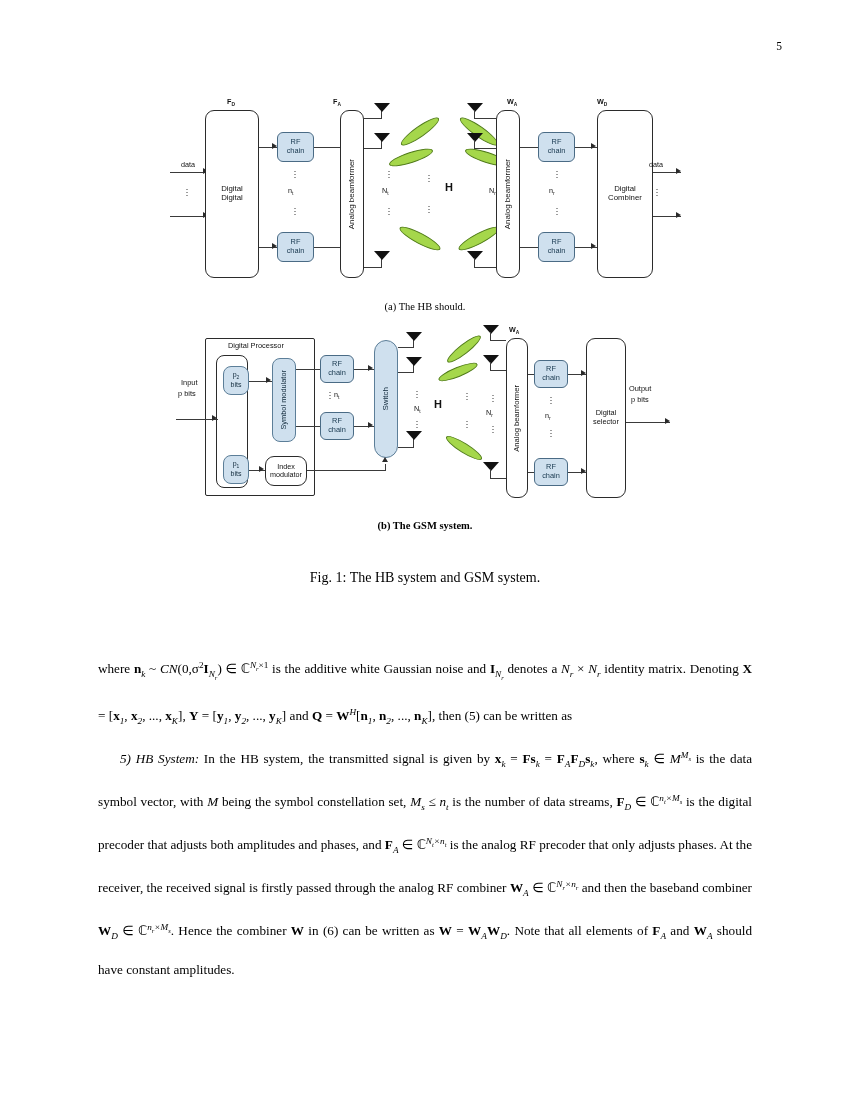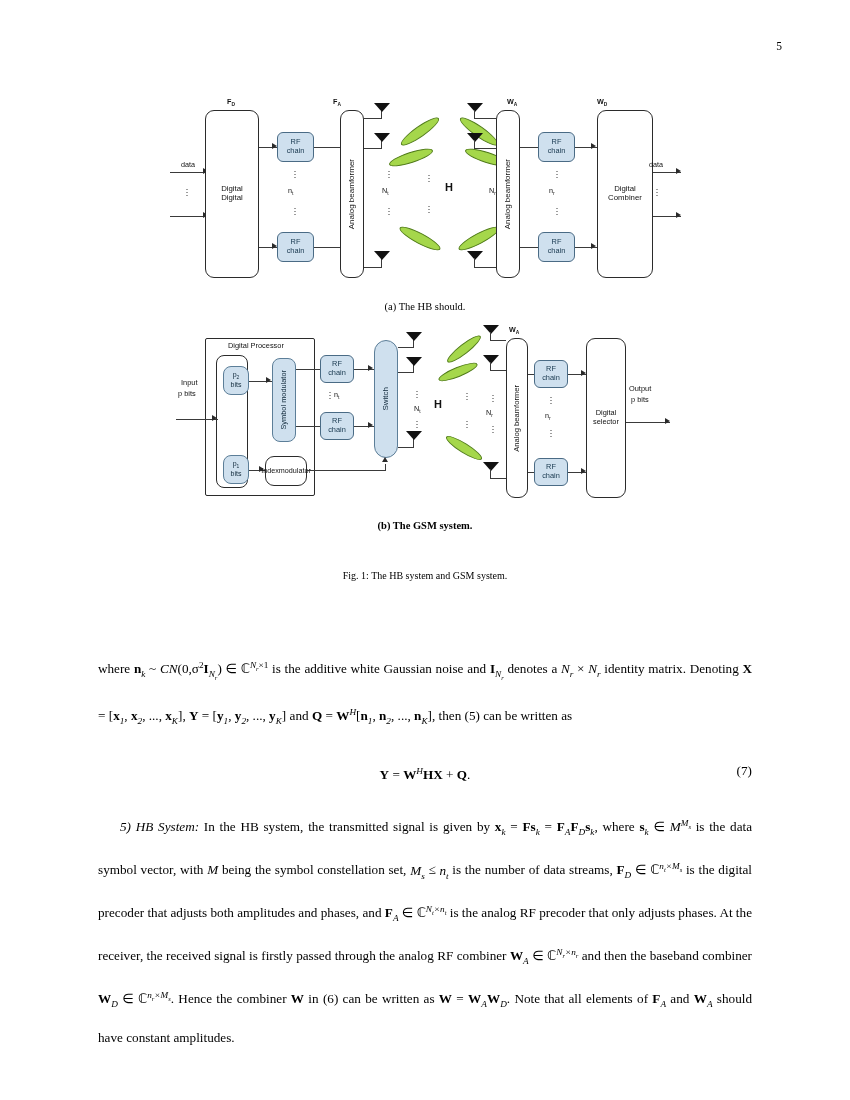--- a/index.html
+++ b/index.html
@@ -123,21 +123,21 @@
     text-align: center;
     font-family: "Liberation Serif", serif;
     font-size: 10.5px;
     color: #000;
   }
   .figcaption {
     position: absolute;
     width: 850px;
     text-align: center;
     font-family: "Liberation Serif", serif;
-    font-size: 10px;
+    font-size: 14px;
     color: #000;
   }
 
   
   .body-text {
     position: absolute;
     left: 98px; top: 648px;
     width: 654px;
     font-family: "Liberation Serif", serif;
     font-size: 13.2px;
@@ -391,21 +391,21 @@
   <div class="ln h" style="left:249px; top:381px; width:23px;"></div>
   <div class="arrow" style="left:266px; top:377px;"></div>
 
   <div class="ln h" style="left:249px; top:470px; width:16px;"></div>
   <div class="arrow" style="left:259px; top:466px;"></div>
 
   <div class="box blue" style="left:272px; top:358px; width:24px; height:84px;">
     <span class="vert" style="font-size:7.4px;">Symbol modulator</span>
   </div>
 
-  <div class="box round thin nofill" style="left:265px; top:456px; width:42px; height:30px; flex-direction:row; background:#ffffff; font-size:7.2px;">
+  <div class="box round thin nofill" style="left:265px; top:456px; width:42px; height:30px; flex-direction:column; background:#ffffff; font-size:7.2px;">
     <span>Index</span>
     <span>modulator</span>
   </div>
 
   <div class="ln h" style="left:296px; top:369px; width:24px;"></div>
   <div class="ln h" style="left:296px; top:426px; width:24px;"></div>
 
   <div class="box rf" style="left:320px; top:355px; width:34px; height:28px; flex-direction:column;">
     <span>RF</span>
     <span>chain</span>
@@ -567,22 +567,18 @@
 </div>
 
 <div class="figcaption" style="top:570px;">Fig. 1: The HB system and GSM system.</div>
 
 <div class="body-text">
 
   <p>
     where <span class="mb">n</span><sub class="mi">k</sub> ~ <span class="cal">CN</span>(0,σ<sup>2</sup><span class="mb">I</span><sub class="mi">N<sub>r</sub></sub>) ∈ <span class="bbC">ℂ</span><sup><span class="mi">N<sub>r</sub></span>×1</sup> is the additive white Gaussian noise and <span class="mb">I</span><sub class="mi">N<sub>r</sub></sub> denotes a <span class="mi">N<sub>r</sub></span> × <span class="mi">N<sub>r</sub></span> identity matrix. Denoting <span class="mb">X</span> = [<span class="mb">x</span><sub class="mi">1</sub>, <span class="mb">x</span><sub class="mi">2</sub>, ..., <span class="mb">x</span><sub class="mi">K</sub>], <span class="mb">Y</span> = [<span class="mb">y</span><sub class="mi">1</sub>, <span class="mb">y</span><sub class="mi">2</sub>, ..., <span class="mb">y</span><sub class="mi">K</sub>] and <span class="mb">Q</span> = <span class="mb">W</span><sup class="mi">H</sup>[<span class="mb">n</span><sub class="mi">1</sub>, <span class="mb">n</span><sub class="mi">2</sub>, ..., <span class="mb">n</span><sub class="mi">K</sub>], then (5) can be written as
   </p>
 
-  <div class="eq-line">
-    <span><span class="mb">Y</span> = <span class="mb">W</span><sup class="mi">H</sup><span class="mb">HX</span> + <span class="mb">Q</span>.</span>
-    <span class="eq-num">(7)</span>
-  </div>
 
   <p class="para-indent">
     <span class="mi">5) HB System:</span>
     In the HB system, the transmitted signal is given by <span class="mb">x</span><sub class="mi">k</sub> = <span class="mb">Fs</span><sub class="mi">k</sub> = <span class="mb">F</span><sub class="mi">A</sub><span class="mb">F</span><sub class="mi">D</sub><span class="mb">s</span><sub class="mi">k</sub>, where <span class="mb">s</span><sub class="mi">k</sub> ∈ <span class="cal">M</span><sup class="mi">M<sub>s</sub></sup> is the data symbol vector, with <span class="cal">M</span> being the symbol constellation set, <span class="mi">M<sub>s</sub></span> ≤ <span class="mi">n<sub>t</sub></span> is the number of data streams, <span class="mb">F</span><sub class="mi">D</sub> ∈ <span class="bbC">ℂ</span><sup class="mi">n<sub>t</sub>×M<sub>s</sub></sup> is the digital precoder that adjusts both amplitudes and phases, and <span class="mb">F</span><sub class="mi">A</sub> ∈ <span class="bbC">ℂ</span><sup class="mi">N<sub>t</sub>×n<sub>t</sub></sup> is the analog RF precoder that only adjusts phases. At the receiver, the received signal is firstly passed through the analog RF combiner <span class="mb">W</span><sub class="mi">A</sub> ∈ <span class="bbC">ℂ</span><sup class="mi">N<sub>r</sub>×n<sub>r</sub></sup> and then the baseband combiner <span class="mb">W</span><sub class="mi">D</sub> ∈ <span class="bbC">ℂ</span><sup class="mi">n<sub>r</sub>×M<sub>s</sub></sup>. Hence the combiner <span class="mb">W</span> in (6) can be written as <span class="mb">W</span> = <span class="mb">W</span><sub class="mi">A</sub><span class="mb">W</span><sub class="mi">D</sub>. Note that all elements of <span class="mb">F</span><sub class="mi">A</sub> and <span class="mb">W</span><sub class="mi">A</sub> should have constant amplitudes.
   </p>
 </div>
 
 </body></html>

